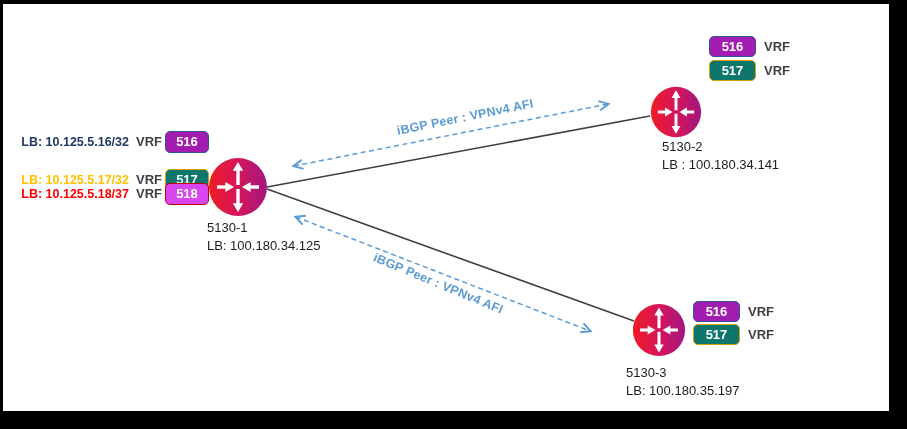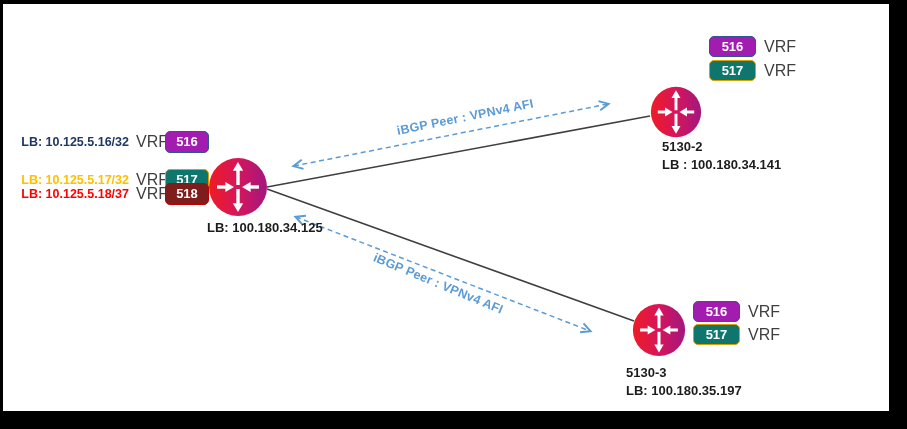--- a/index.html
+++ b/index.html
@@ -9,38 +9,38 @@
   }
   .paper{position:absolute;left:3px;top:4px;width:886px;height:407px;background:#ffffff;}
   .overlay{position:absolute;left:0;top:0;width:907px;height:429px;}
 
   
   .vrf-row{position:absolute;display:flex;align-items:center;height:23px;}
   .lb-text{width:113px;text-align:right;font-size:12.5px;font-weight:bold;white-space:nowrap;}
   .lb-navy{color:#1F3864;}
   .lb-orange{color:#FFC000;}
   .lb-red{color:#FF0000;}
-  .vrf-tag{font-size:16px;font-weight:400;color:#3f3f3f;margin:0 3px 0 7px;width:26px;}
+  .vrf-tag{font-size:13px;font-weight:700;color:#3f3f3f;margin:0 3px 0 7px;width:26px;}
   .badge{
     width:44px;height:22px;border-radius:5px;border:1.5px solid;box-sizing:border-box;
     display:flex;align-items:center;justify-content:center;
     color:#ffffff;font-size:13px;font-weight:bold;
   }
   .b-blue{background:#a21caf;border-color:#2F5597;}
   .b-orange{background:#0f766e;border-color:#DD9E00;}
-  .b-red{background:#7f1d1d;border-color:#C00000;}
+  .b-red{background:#d946ef;border-color:#C00000;}
 
   
   .badge-row{position:absolute;display:flex;align-items:center;}
   .badge-row .badge{width:47px;height:21px;}
   .badge-row .vrf-tag{margin:0 0 0 8px;width:auto;}
 
   
   .router-icon-box{position:absolute;}
-  .node-label{position:absolute;font-size:13px;color:#1c1c1c;line-height:17.5px;white-space:nowrap;font-weight:bold;}
+  .node-label{position:absolute;font-size:13px;color:#1c1c1c;line-height:17.5px;white-space:nowrap;}
 
   
   .link-label{
     position:absolute;font-size:12.5px;font-weight:600;color:#5B9BD5;white-space:nowrap;
     transform-origin:0 50%;letter-spacing:.2px;
   }
 </style>
 </head>
 <body>
 
@@ -93,20 +93,21 @@
   <div class="vrf-row" style="left:16px;top:182px;">
     <span class="lb-text lb-red">LB: 10.125.5.18/37</span>
     <span class="vrf-tag">VRF</span>
     <span class="badge b-red">518</span>
   </div>
 
   <svg class="router-icon-box" style="left:208px;top:157px;" width="60" height="60">
       <use href="#router-icon"></use>
     </svg>
   <div class="node-label" style="left:207px;top:219px;">
+    <div>5130-1</div>
     <div>LB: 100.180.34.125</div>
   </div>
 
   <svg class="router-icon-box" style="left:650px;top:86px;" width="52" height="52">
       <use href="#router-icon"></use>
     </svg>
   <div class="node-label" style="left:662px;top:138px;">
     <div>5130-2</div>
     <div>LB : 100.180.34.141</div>
   </div>

